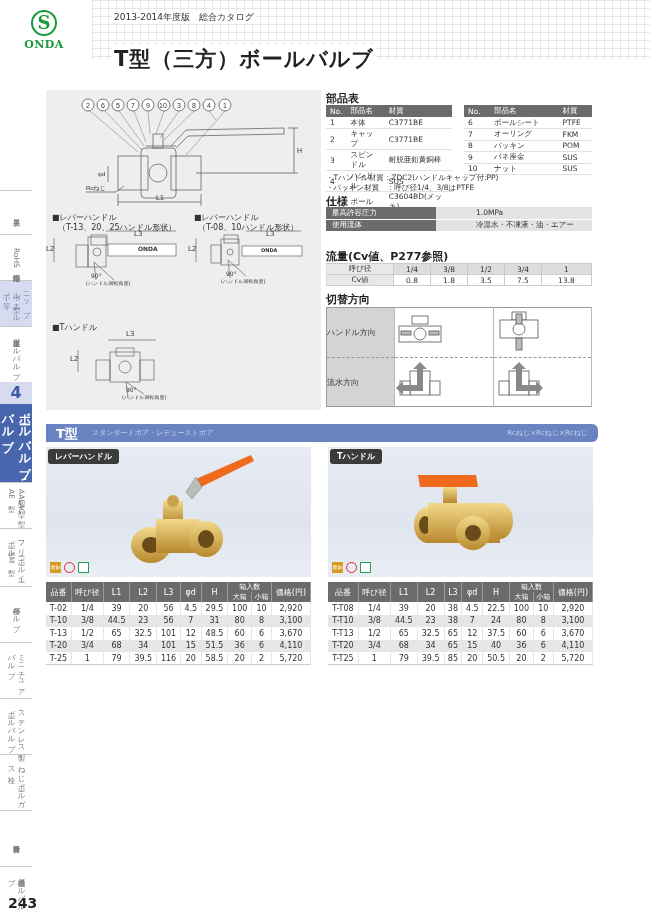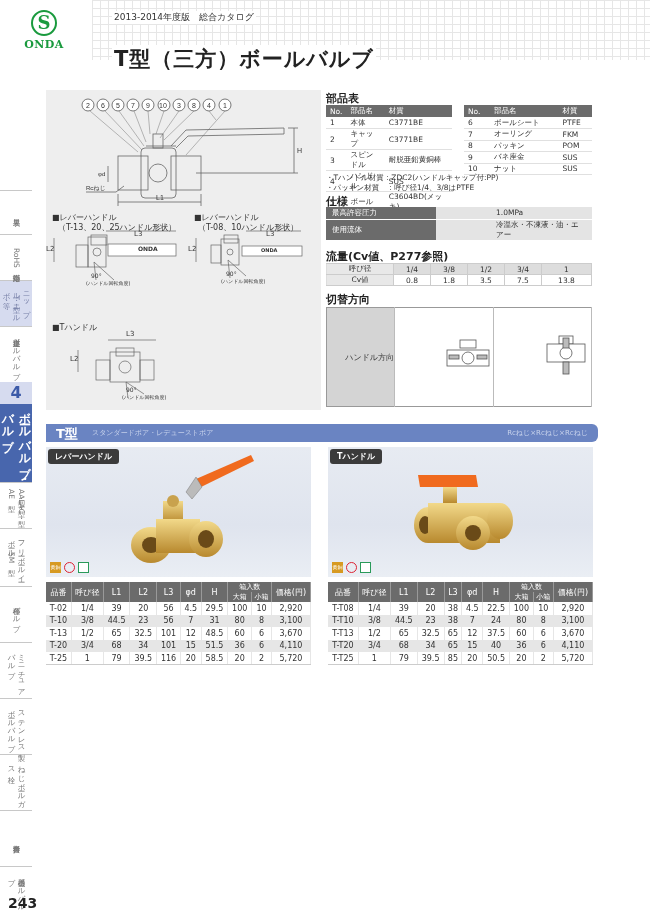--- a/index.html
+++ b/index.html
@@ -35,29 +35,29 @@
   .sec-title { position: absolute; font-size: 11px; font-weight: bold; color: #222; }
   table { border-collapse: collapse; }
   .parts-table { position: absolute; font-size: 7.5px; }
   .parts-table th { background: #6b6b6b; color: #fff; font-weight: normal; text-align: left; padding: 1px 4px; height: 11px; }
   .parts-table td { padding: 0 4px; height: 11.5px; color: #333; border-bottom: 1px solid #e0e0e0; }
   .parts-note { position: absolute; font-size: 7.5px; color: #333; line-height: 11px; }
 
   .spec-table { position: absolute; left: 326px; top: 207px; width: 266px; font-size: 7.5px; }
   .spec-table td { height: 12px; padding: 0 6px; border-bottom: 1px solid #fff; }
   .spec-table td.k { background: #6b6b6b; color: #fff; width: 110px; }
-  .spec-table td.v { background: #e4e4e4; color: #333; padding-left: 60px; }
+  .spec-table td.v { background: #e4e4e4; color: #333; padding-left: 40px; }
 
   .flow-table { position: absolute; left: 326px; top: 263px; width: 266px; font-size: 7.5px; text-align: center; }
   .flow-table td { height: 11px; border: 1px solid #ccc; border-left: 1px solid #ddd; color: #333; }
   .flow-table tr:first-child td { background: #dddddd; }
   .flow-table tr td:first-child { background: #e8e8e8; }
 
   .switch-table { position: absolute; left: 326px; top: 307px; width: 266px; height: 100px; border: 1px solid #999; font-size: 8px; }
-  .switch-table td { border-right: 1px solid #bbb; text-align: right; vertical-align: middle; }
+  .switch-table td { border-right: 1px solid #bbb; text-align: left; vertical-align: middle; }
   .switch-table tr:first-child td { border-bottom: 1px dashed #999; height: 50px; }
   .switch-table td.hd { background: #d4d4d4; width: 68px; color: #333; }
 
   
   .band { position: absolute; left: 46px; top: 424px; width: 552px; height: 18px; background: #6a84c2; border-radius: 0 6px 6px 0; }
   .band-title { position: absolute; left: 10px; top: 1px; color: #fff; font-size: 13px; font-weight: bold; }
   .band-sub { position: absolute; left: 46px; top: 4px; color: #c8d3ec; font-size: 7px; }
   .band-right { position: absolute; right: 10px; top: 4px; color: #c8d3ec; font-size: 7px; }
 
   .photo { position: absolute; width: 265px; height: 130px; background: linear-gradient(180deg, #e7ebf2 0%, #dfe4ee 60%, #eaeef4 100%); }
@@ -363,20 +363,45 @@
             <g fill="#fff" stroke="#555" stroke-width="0.8">
               <rect x="18" y="2" width="14" height="8"></rect>
               <rect x="6" y="10" width="38" height="18"></rect>
               <circle cx="25" cy="19" r="6"></circle>
               <rect x="22" y="4" width="6" height="10" fill="#bbb"></rect>
               <rect x="22" y="28" width="6" height="12" fill="#bbb"></rect>
             </g>
           </svg>
     </td>
   </tr>
+  <tr>
+    <td class="hd">流水方向</td>
+    <td>
+      <svg width="50" height="40" viewBox="0 0 50 40">
+            <g fill="#fff" stroke="#555" stroke-width="0.8">
+              <rect x="15" y="10" width="20" height="24"></rect>
+              <rect x="5" y="20" width="10" height="14"></rect>
+              <rect x="35" y="20" width="10" height="14"></rect>
+            </g>
+            <path d="M22 30 L22 8 L18 8 L25 1 L32 8 L28 8 L28 30 Z" fill="#888"></path>
+            <path d="M25 24 L8 24 L8 20 L1 27 L8 34 L8 30 L25 30 Z" fill="#888"></path>
+          </svg>
+    </td>
+    <td>
+      <svg width="50" height="40" viewBox="0 0 50 40">
+            <g fill="#fff" stroke="#555" stroke-width="0.8">
+              <rect x="15" y="10" width="20" height="24"></rect>
+              <rect x="5" y="20" width="10" height="14"></rect>
+              <rect x="35" y="20" width="10" height="14"></rect>
+            </g>
+            <path d="M22 30 L22 8 L18 8 L25 1 L32 8 L28 8 L28 30 Z" fill="#888"></path>
+            <path d="M25 24 L42 24 L42 20 L49 27 L42 34 L42 30 L25 30 Z" fill="#888"></path>
+          </svg>
+    </td>
+  </tr>
 </tbody>
   </table>
 
 <div class="band">
   <div class="band-title">T型</div>
   <div class="band-sub">スタンダードボア・レデューストボア</div>
   <div class="band-right">Rcねじ×Rcねじ×Rcねじ</div>
 </div>
 
 <div class="photo" style="left:46px; top:447px">

